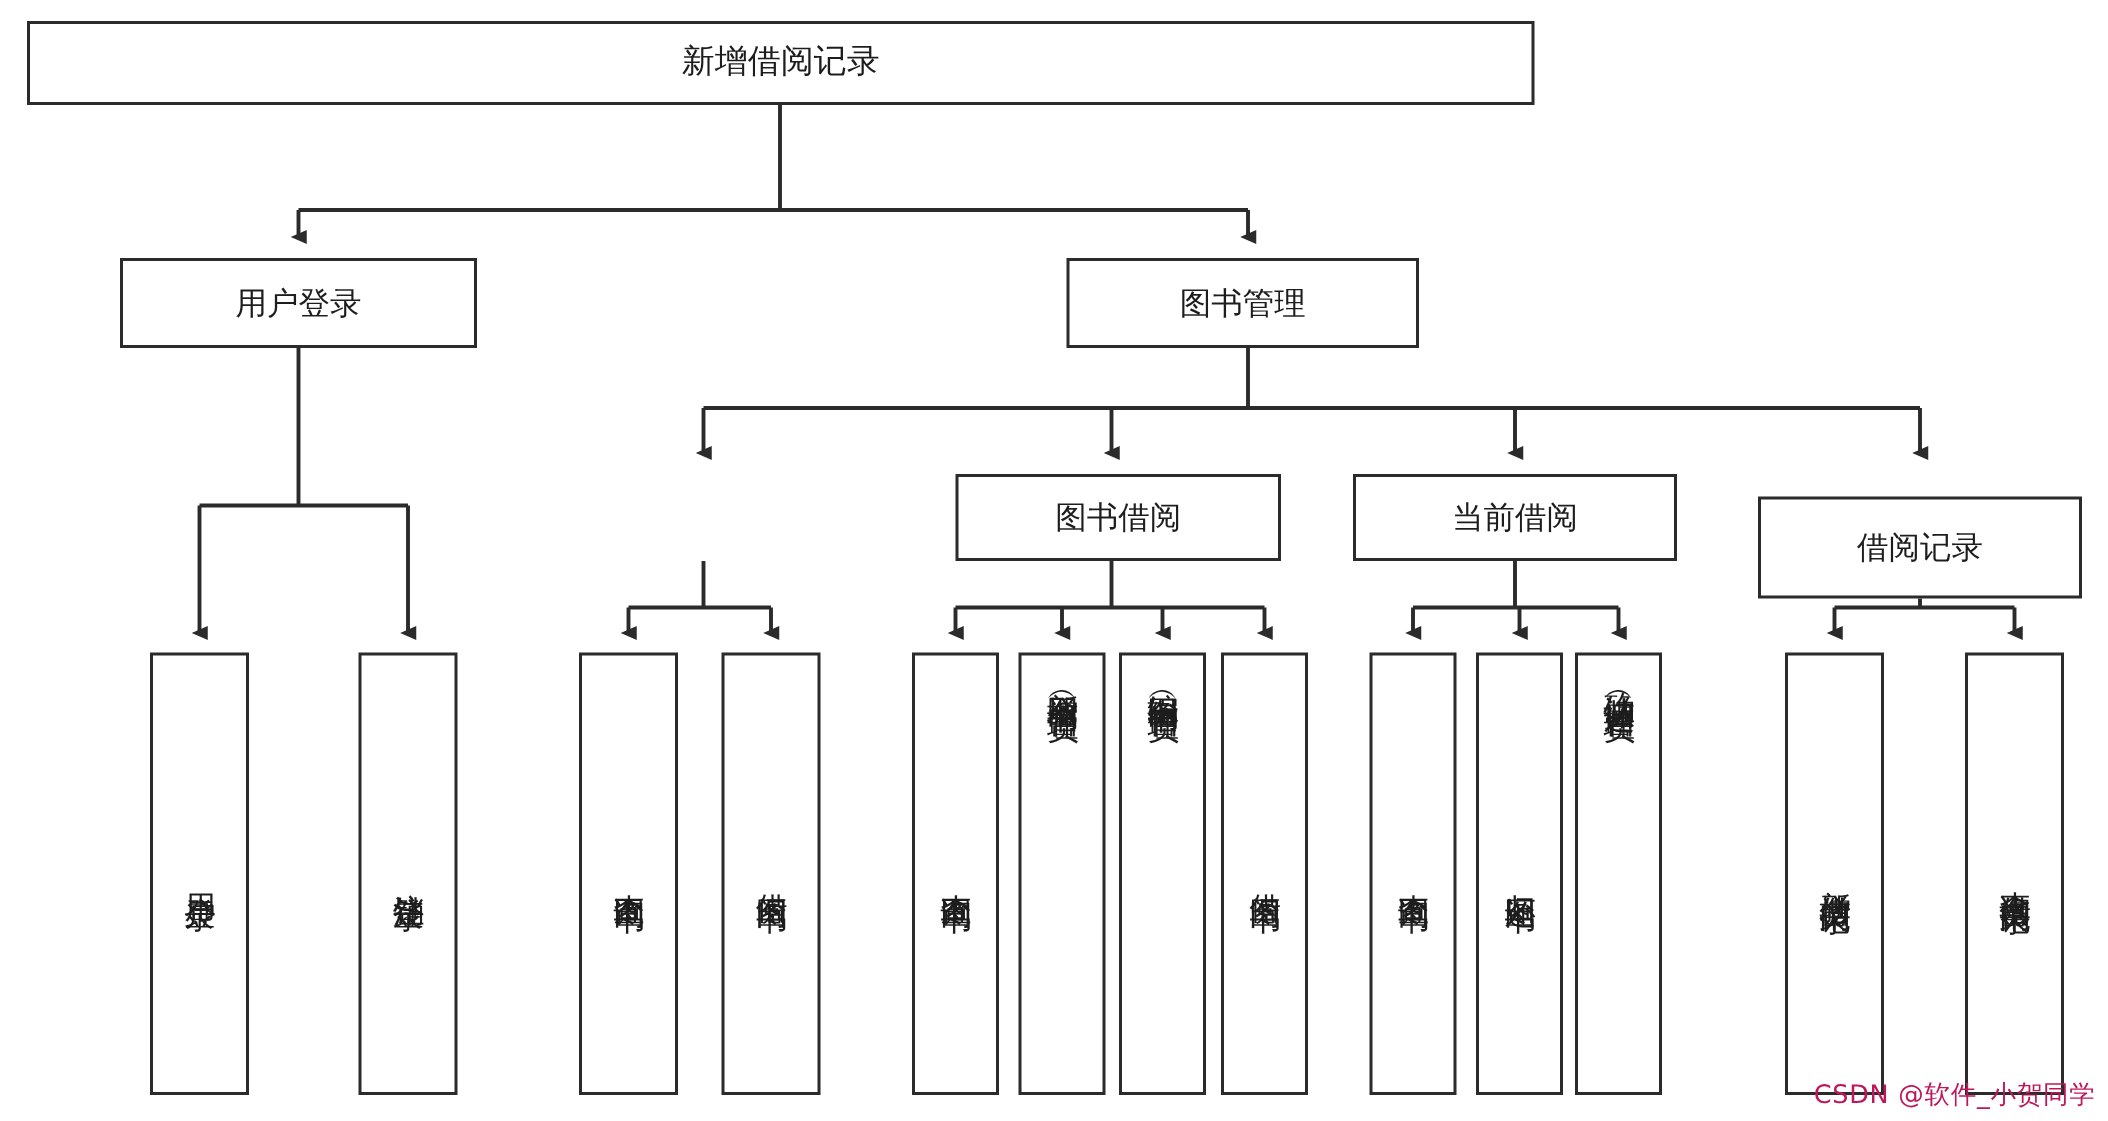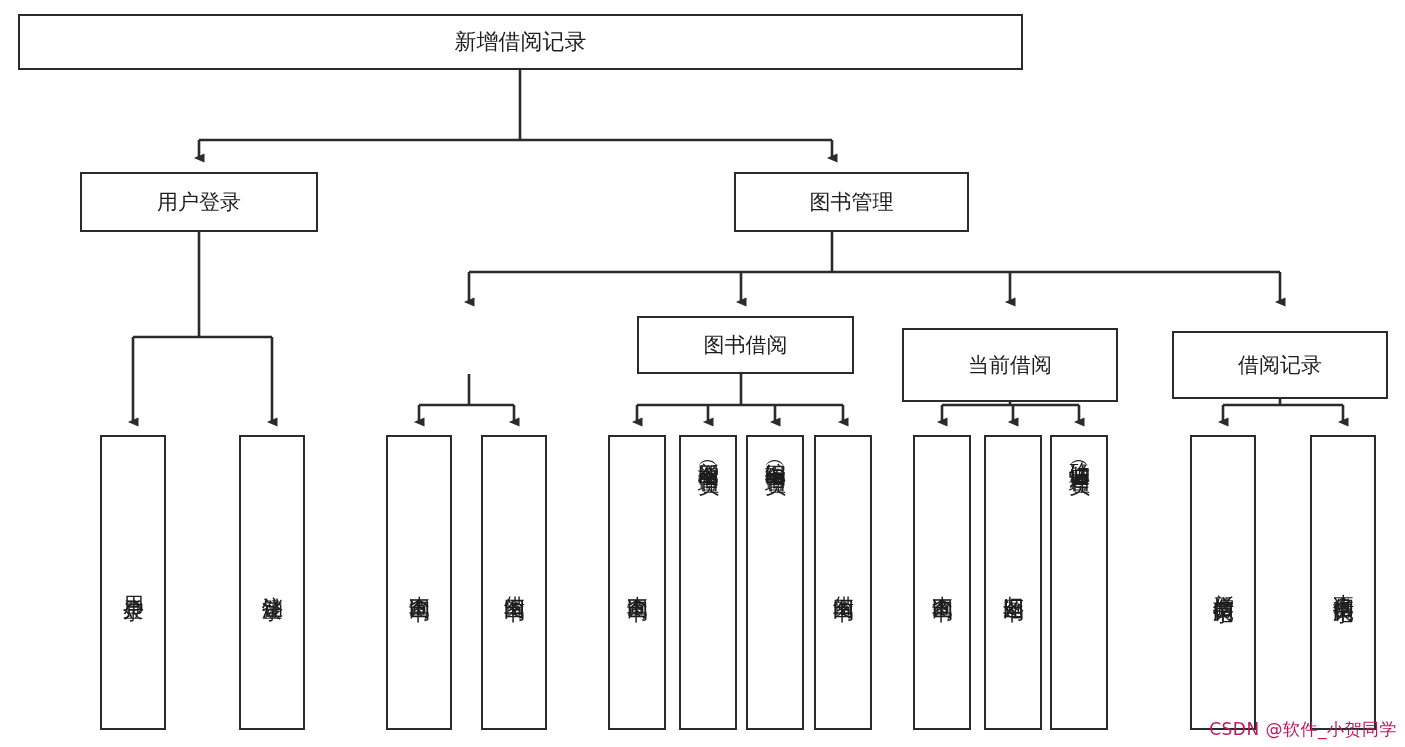--- a/index.html
+++ b/index.html
@@ -135,28 +135,28 @@
     </g>
   </svg>
 
   <div class="node root horiz" style="left:18px; top:14px; width:1005px; height:56px;">
     <span class="node-label">新增借阅记录</span>
   </div>
 
   <div class="node horiz" style="left:80px; top:172px; width:238px; height:60px;">
     <span class="node-label">用户登录</span>
   </div>
-  <div class="node horiz" style="left:734px; top:172px; width:235px; height:60px;">
+  <div class="node horiz" style="left:711px; top:172px; width:235px; height:60px;">
     <span class="node-label">图书管理</span>
   </div>
 
   <div class="node horiz" style="left:637px; top:316px; width:217px; height:58px;">
     <span class="node-label">图书借阅</span>
   </div>
-  <div class="node horiz" style="left:902px; top:328px; width:216px; height:74px;">
+  <div class="node horiz" style="left:902px; top:316px; width:216px; height:58px;">
     <span class="node-label">当前借阅</span>
   </div>
   <div class="node horiz" style="left:1172px; top:331px; width:216px; height:68px;">
     <span class="node-label">借阅记录</span>
   </div>
 
   <div class="node vert mid-text" style="left:100px; top:435px; width:66px; height:295px;">
     <span class="node-label">用户登录</span>
   </div>
   <div class="node vert mid-text" style="left:239px; top:435px; width:66px; height:295px;">

